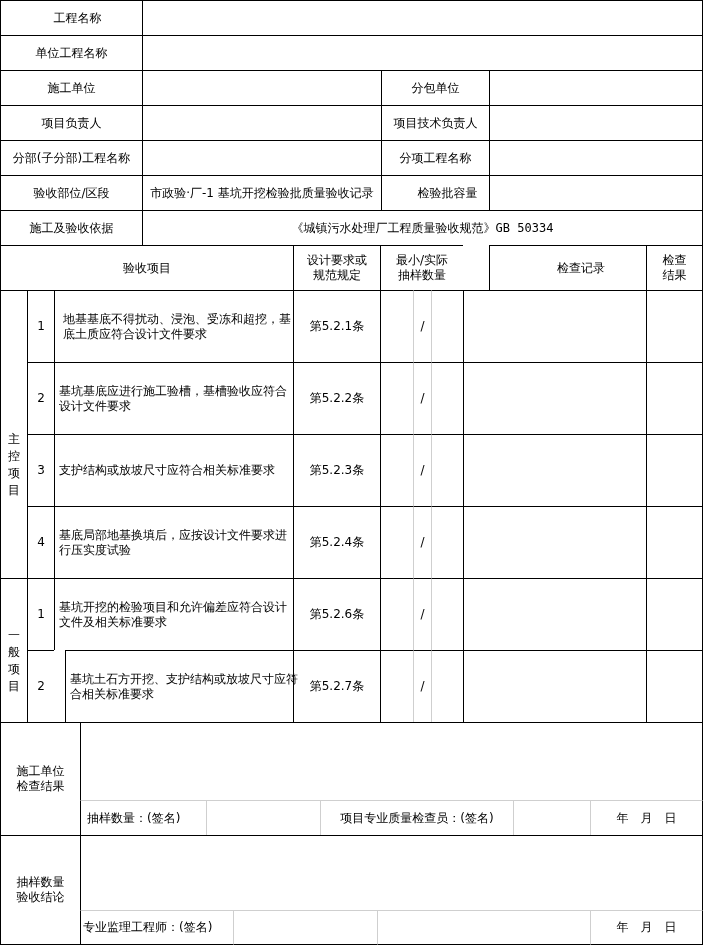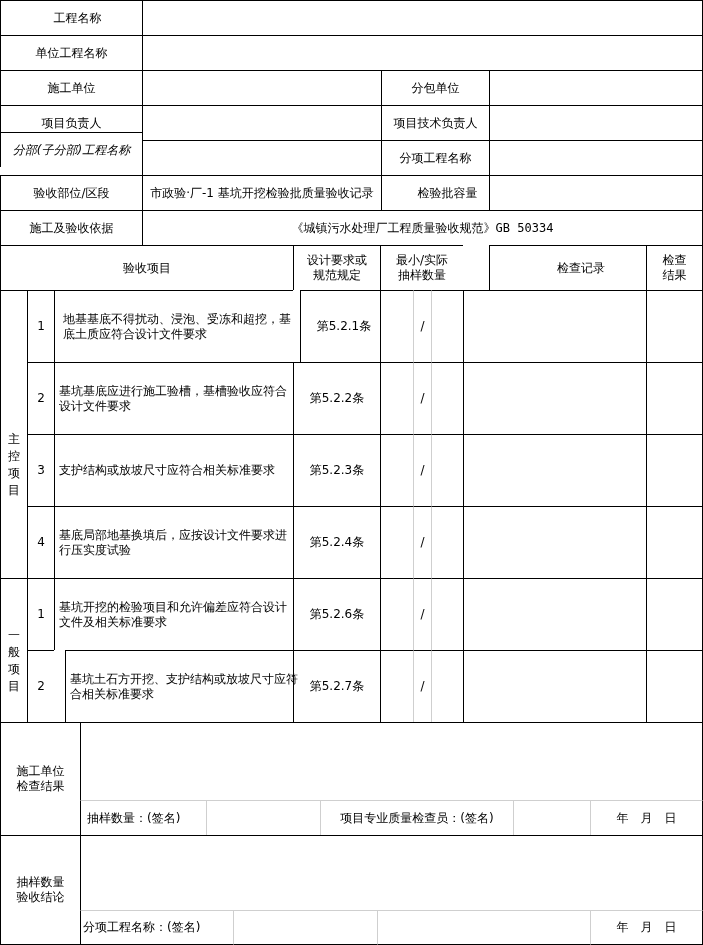--- a/index.html
+++ b/index.html
@@ -29,21 +29,21 @@
 <div class="c bl bt" style="left:0;top:70px;width:142px;height:35px;">施工单位</div>
 <div class="c bl bt" style="left:142px;top:70px;width:239px;height:35px;"></div>
 <div class="c bl bt" style="left:381px;top:70px;width:108px;height:35px;">分包单位</div>
 <div class="c bl bt br" style="left:489px;top:70px;width:214px;height:35px;"></div>
 
 <div class="c bl bt" style="left:0;top:105px;width:142px;height:35px;">项目负责人</div>
 <div class="c bl bt" style="left:142px;top:105px;width:239px;height:35px;"></div>
 <div class="c bl bt" style="left:381px;top:105px;width:108px;height:35px;">项目技术负责人</div>
 <div class="c bl bt br" style="left:489px;top:105px;width:214px;height:35px;"></div>
 
-<div class="c bl bt" style="left:0;top:132px;width:142px;height:35px;font-style:italic;">分部(子分部)工程名称</div>
+<div class="c bl bt" style="left:0;top:140px;width:142px;height:35px;">分部(子分部)工程名称</div>
 <div class="c bl bt" style="left:142px;top:140px;width:239px;height:35px;"></div>
 <div class="c bl bt" style="left:381px;top:140px;width:108px;height:35px;">分项工程名称</div>
 <div class="c bl bt br" style="left:489px;top:140px;width:214px;height:35px;"></div>
 
 <div class="c bl bt" style="left:0;top:175px;width:142px;height:35px;">验收部位/区段</div>
 <div class="c bl bt" style="left:142px;top:175px;width:239px;height:35px;padding:0 3px;">市政验·厂-1 基坑开挖检验批质量验收记录</div>
 <div class="c bl bt" style="left:381px;top:175px;width:108px;height:35px;padding-left:24px;">检验批容量</div>
 <div class="c bl bt br" style="left:489px;top:175px;width:214px;height:35px;"></div>
 
 <div class="c bl bt" style="left:0;top:210px;width:142px;height:35px;">施工及验收依据</div>
@@ -72,21 +72,21 @@
 </div>
 <div class="c bl bt vert" style="left:0;top:578px;width:27px;height:144px;padding-top:20px;">
   <span>一</span>
   <span>般</span>
   <span>项</span>
   <span>目</span>
 </div>
 
 <div class="c bl bt" style="left:27px;top:290px;width:27px;height:72px;">1</div>
 <div class="c bl bt left" style="left:54px;top:290px;width:239px;height:72px;padding-left:8px;">地基基底不得扰动、浸泡、受冻和超挖，基底土质应符合设计文件要求</div>
-<div class="c bl bt" style="left:293px;top:290px;width:87px;height:72px;margin-left:7px;">第5.2.1条</div>
+<div class="c bl bt" style="left:293px;top:290px;width:87px;height:72px;">第5.2.1条</div>
 <div class="c bl bt" style="left:380px;top:290px;width:33px;height:72px;"></div>
 <div class="c gl bt" style="left:413px;top:290px;width:18px;height:72px;">/</div>
 <div class="c gl bt" style="left:431px;top:290px;width:32px;height:72px;"></div>
 <div class="c bl bt" style="left:463px;top:290px;width:183px;height:72px;"></div>
 <div class="c bl bt br" style="left:646px;top:290px;width:57px;height:72px;"></div>
 
 <div class="c bl bt" style="left:27px;top:362px;width:27px;height:72px;">2</div>
 <div class="c bl bt left" style="left:54px;top:362px;width:239px;height:72px;">基坑基底应进行施工验槽，基槽验收应符合设计文件要求</div>
 <div class="c bl bt" style="left:293px;top:362px;width:87px;height:72px;">第5.2.2条</div>
 <div class="c bl bt" style="left:380px;top:362px;width:33px;height:72px;"></div>
@@ -140,16 +140,16 @@
 <div class="c gl gt" style="left:206px;top:800px;width:114px;height:35px;"></div>
 <div class="c gl gt" style="left:320px;top:800px;width:193px;height:35px;">项目专业质量检查员：(签名)</div>
 <div class="c gl gt" style="left:513px;top:800px;width:77px;height:35px;"></div>
 <div class="c gl gt br" style="left:590px;top:800px;width:113px;height:35px;">年　月　日</div>
 
 <div class="c bl bt bb vert" style="left:0;top:835px;width:80px;height:110px;line-height:15px;">
   <span>抽样数量</span>
   <span>验收结论</span>
 </div>
 <div class="c bl bt br" style="left:80px;top:835px;width:623px;height:75px;"></div>
-<div class="c bl gt bb left" style="left:80px;top:910px;width:153px;height:35px;padding-left:2px;">分项工程名称：(签名)</div>
+<div class="c bl gt bb left" style="left:80px;top:910px;width:153px;height:35px;padding-left:2px;">专业监理工程师：(签名)</div>
 <div class="c gl gt bb" style="left:233px;top:910px;width:144px;height:35px;"></div>
 <div class="c gl gt bb" style="left:377px;top:910px;width:213px;height:35px;"></div>
 <div class="c gl gt br bb" style="left:590px;top:910px;width:113px;height:35px;">年　月　日</div>
 
 </body></html>

